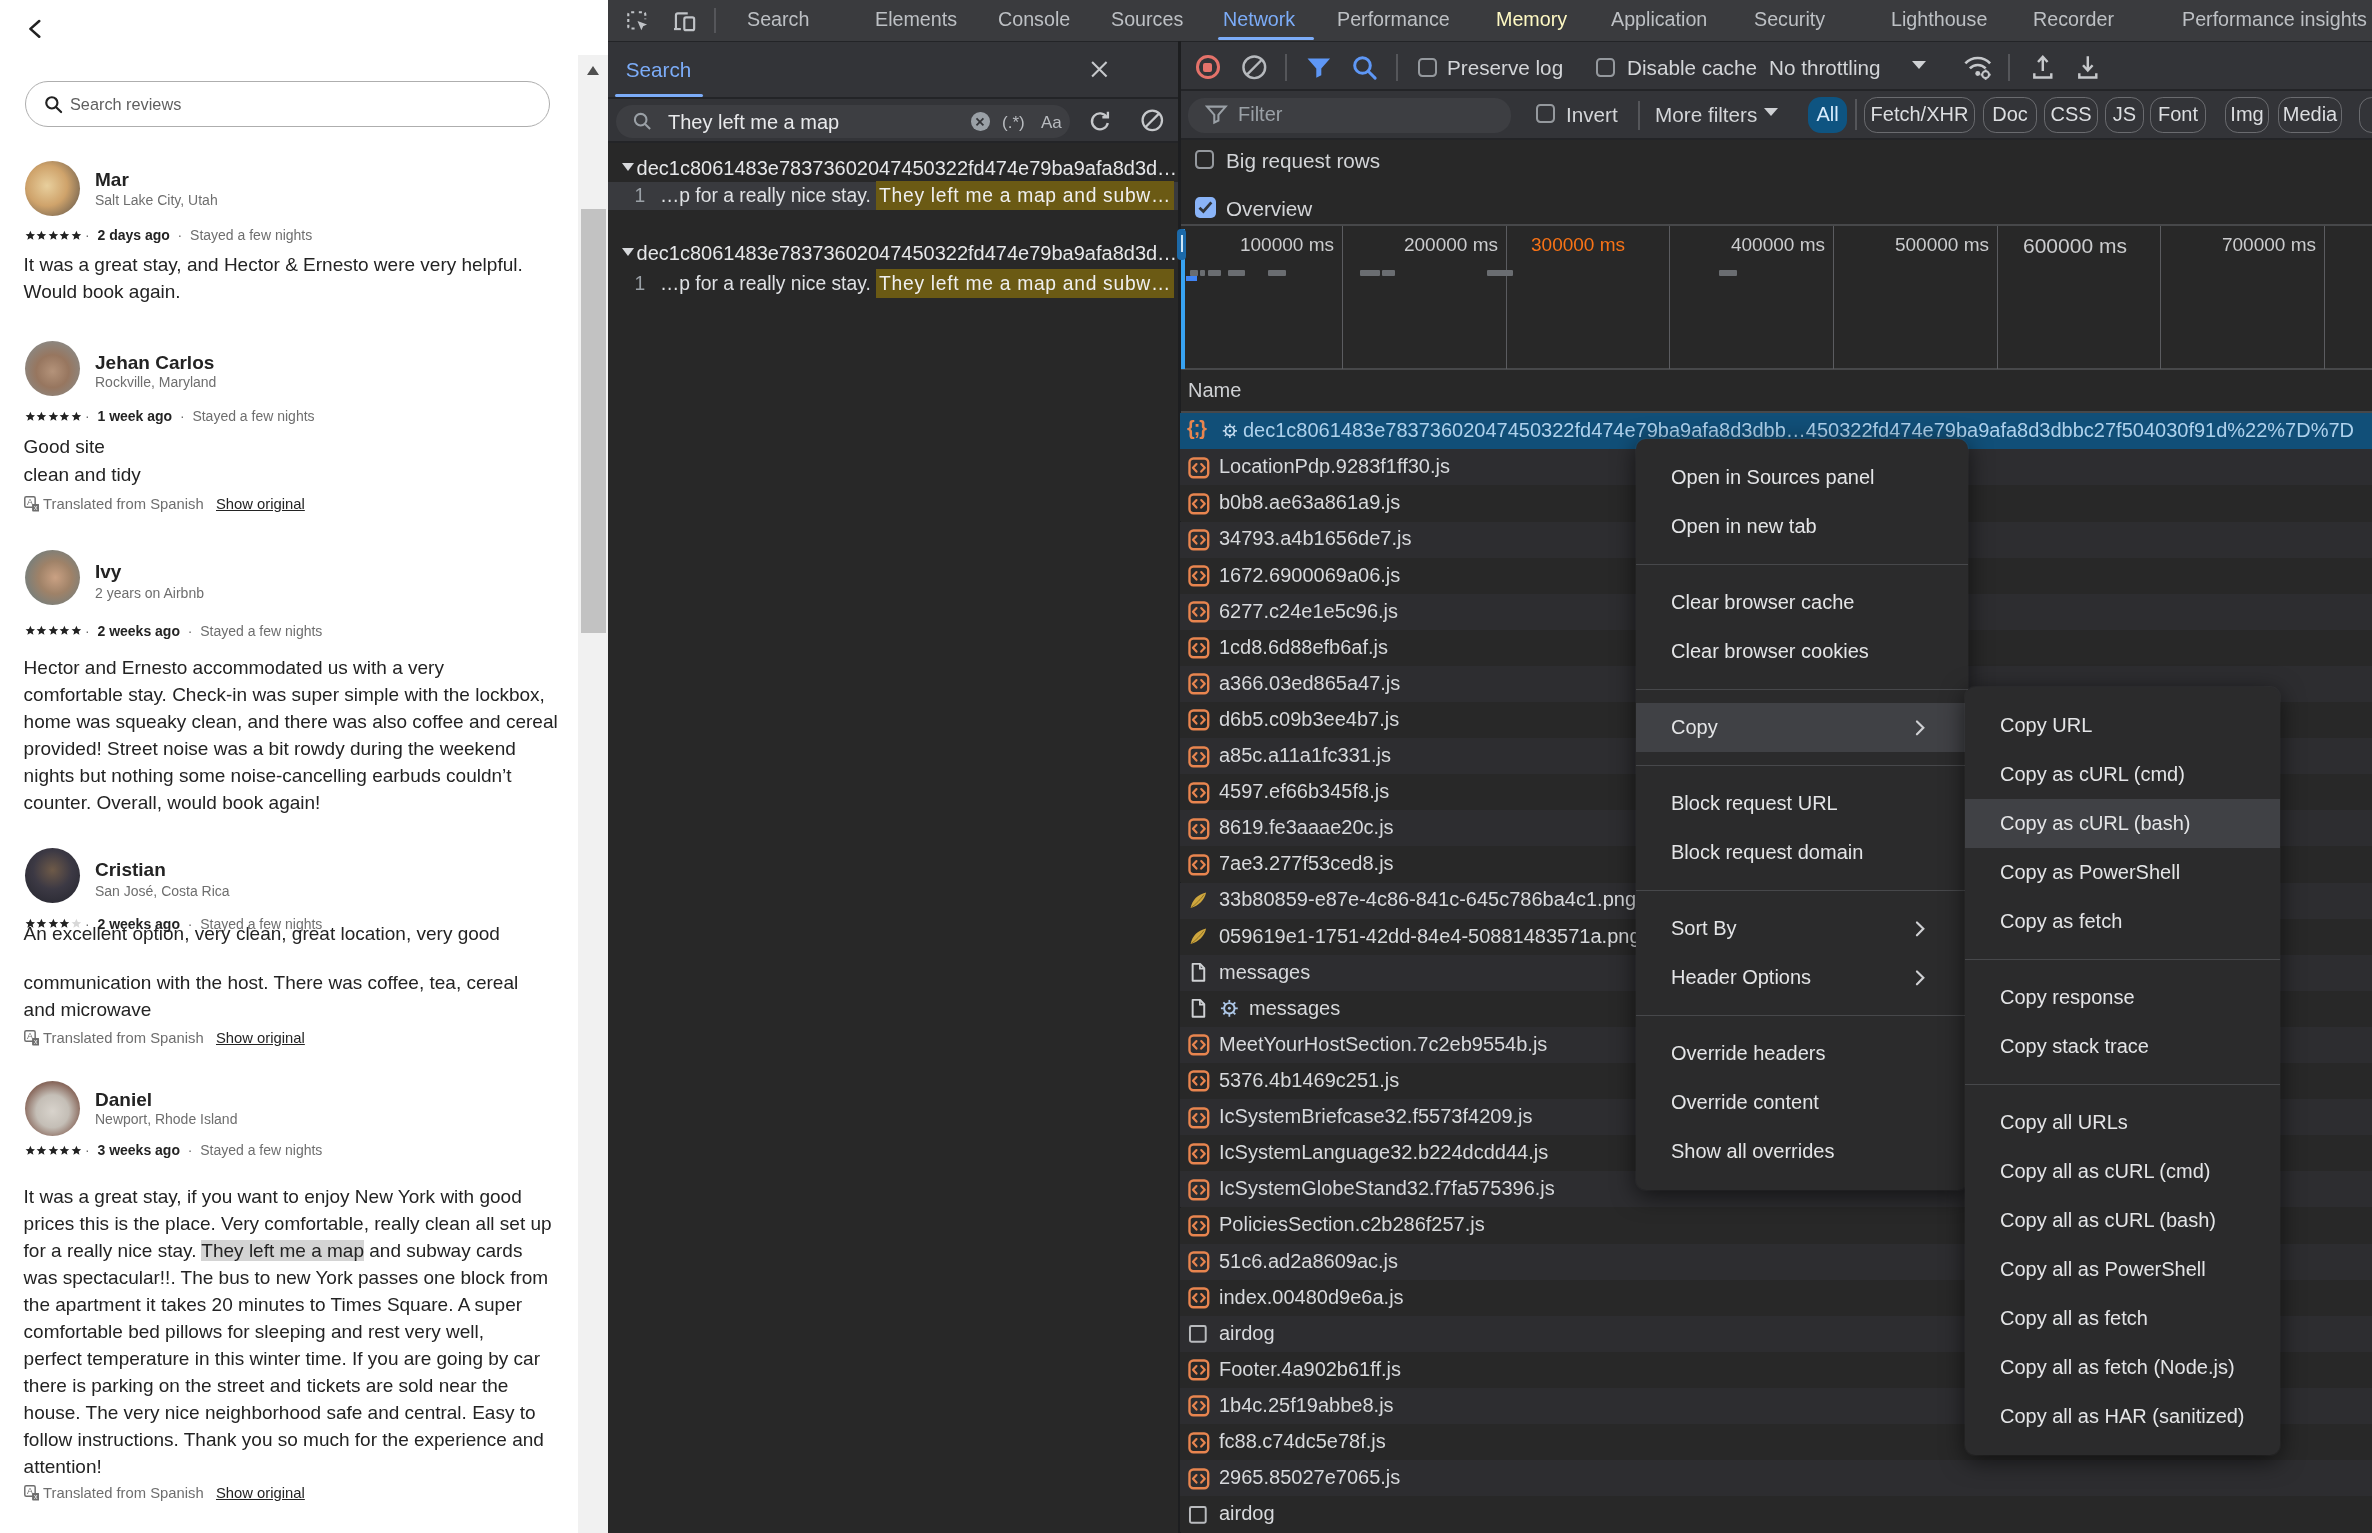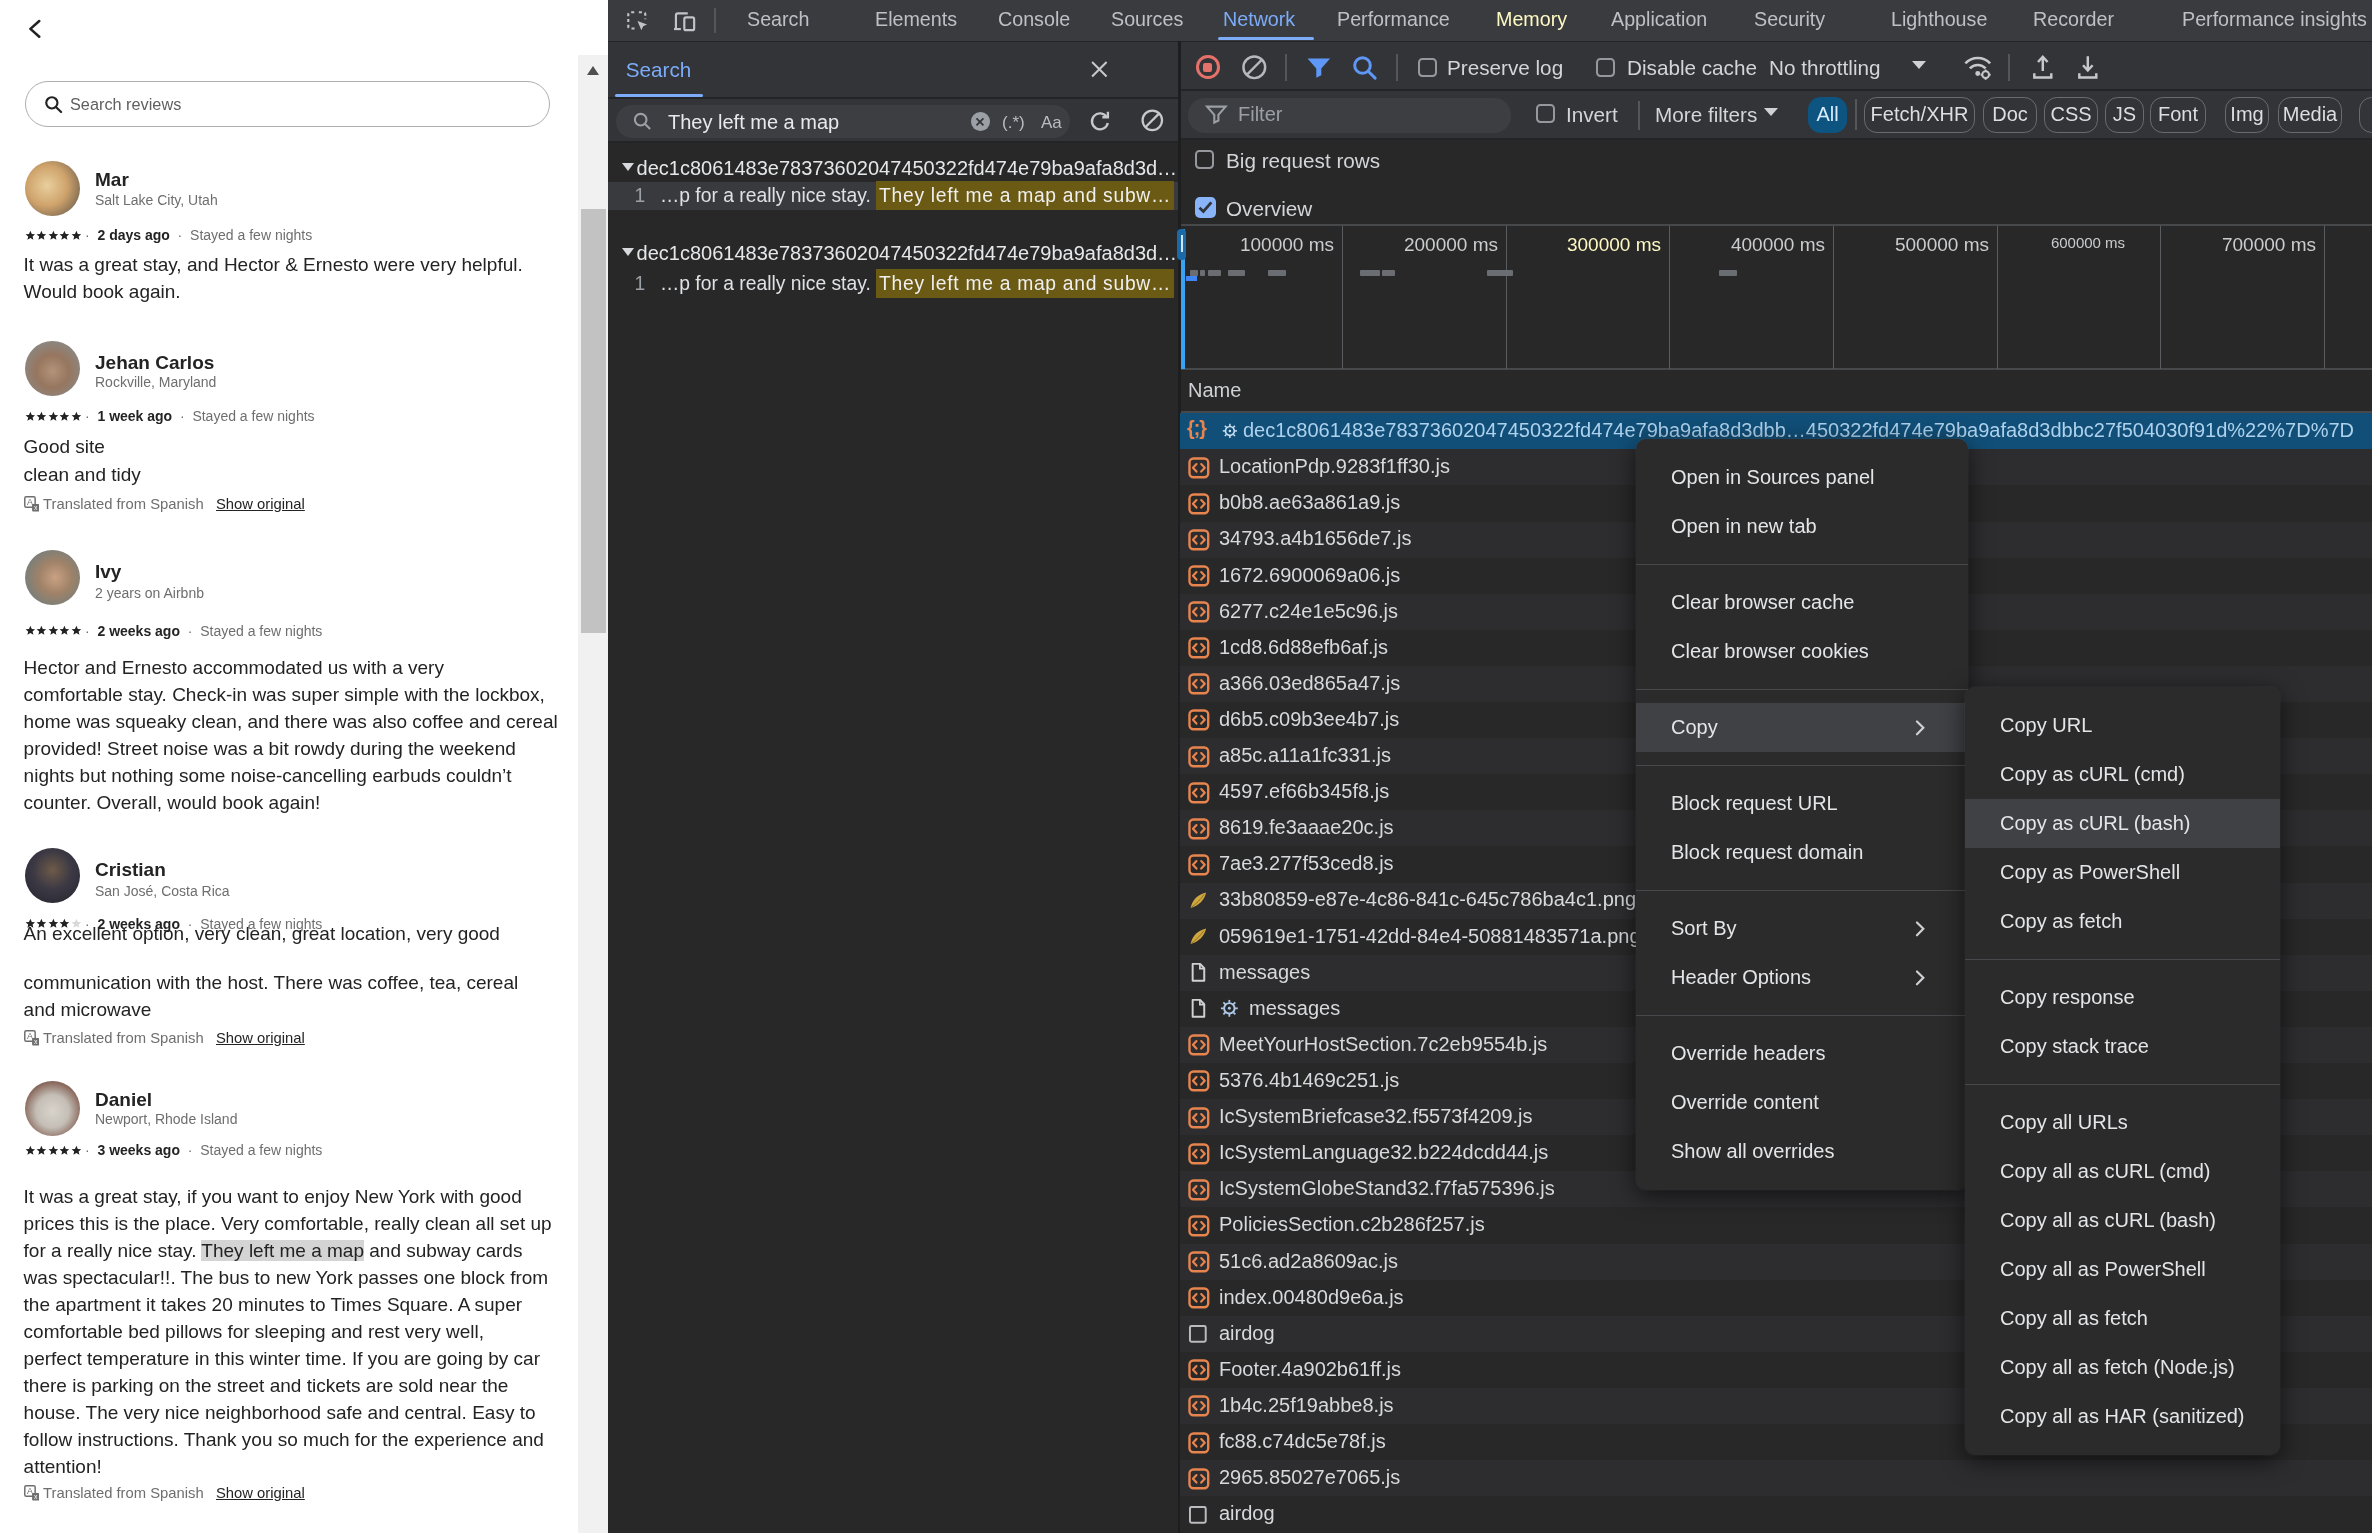--- a/index.html
+++ b/index.html
@@ -325,27 +325,27 @@
         <path d="M1.5 7.5 5.8 11.5 14.5 1.5" fill="none" stroke="#30353b" stroke-width="3"></path>
       </svg>
 <div class="lbl" style="left:618px;top:197px;color:#d3d5d8">Overview</div>
 <div class="abs" style="left:573px;top:224px;width:1192px;height:1.5px;background:#47484a"></div>
 <div class="abs" style="left:573px;top:368px;width:1192px;height:1.5px;background:#47484a"></div>
 <div class="abs" style="left:734px;top:226px;width:1.4px;height:143px;background:#5b5c60"></div>
 <div class="abs" style="left:596px;top:234px;width:130px;text-align:right;font-size:19px;color:#cbccce">100000 ms</div>
 <div class="abs" style="left:898px;top:226px;width:1.4px;height:143px;background:#5b5c60"></div>
 <div class="abs" style="left:760px;top:234px;width:130px;text-align:right;font-size:19px;color:#cbccce">200000 ms</div>
 <div class="abs" style="left:1061px;top:226px;width:1.4px;height:143px;background:#5b5c60"></div>
-<div class="abs" style="left:923px;top:234px;width:130px;text-align:right;font-size:19px;color:#fef9c3">300000 ms</div>
+<div class="abs" style="left:923px;top:234px;width:130px;text-align:left;font-size:19px;color:#f97316">300000 ms</div>
 <div class="abs" style="left:1225px;top:226px;width:1.4px;height:143px;background:#5b5c60"></div>
 <div class="abs" style="left:1087px;top:234px;width:130px;text-align:right;font-size:19px;color:#cbccce">400000 ms</div>
 <div class="abs" style="left:1389px;top:226px;width:1.4px;height:143px;background:#5b5c60"></div>
 <div class="abs" style="left:1251px;top:234px;width:130px;text-align:right;font-size:19px;color:#cbccce">500000 ms</div>
 <div class="abs" style="left:1552px;top:226px;width:1.4px;height:143px;background:#5b5c60"></div>
-<div class="abs" style="left:1415px;top:234px;width:130px;text-align:center;font-size:15px;color:#cbccce">600000 ms</div>
+<div class="abs" style="left:1415px;top:234px;width:130px;text-align:left;font-size:21px;color:#cbccce">600000 ms</div>
 <div class="abs" style="left:1716px;top:226px;width:1.4px;height:143px;background:#5b5c60"></div>
 <div class="abs" style="left:1578px;top:234px;width:130px;text-align:right;font-size:19px;color:#cbccce">700000 ms</div>
 <div class="abs" style="left:573px;top:229px;width:3.9px;height:140px;background:#38a3f2"></div>
 <div class="abs" style="left:569px;top:229px;width:8.9px;height:30.5px;background:#1c69a8;border-radius:3.9px"></div>
 <div class="abs" style="left:573px;top:235px;width:2px;height:16.7px;background:#cfe6f7"></div>
 <div class="abs" style="left:582px;top:270px;width:7.9px;height:5.9px;background:#6a6d71;border-radius:1px"></div>
 <div class="abs" style="left:592px;top:270px;width:4.9px;height:5.9px;background:#6a6d71;border-radius:1px"></div>
 <div class="abs" style="left:600px;top:270px;width:12.8px;height:5.9px;background:#6a6d71;border-radius:1px"></div>
 <div class="abs" style="left:620px;top:270px;width:16.7px;height:5.9px;background:#6a6d71;border-radius:1px"></div>
 <div class="abs" style="left:660px;top:270px;width:17.7px;height:5.9px;background:#6a6d71;border-radius:1px"></div>

